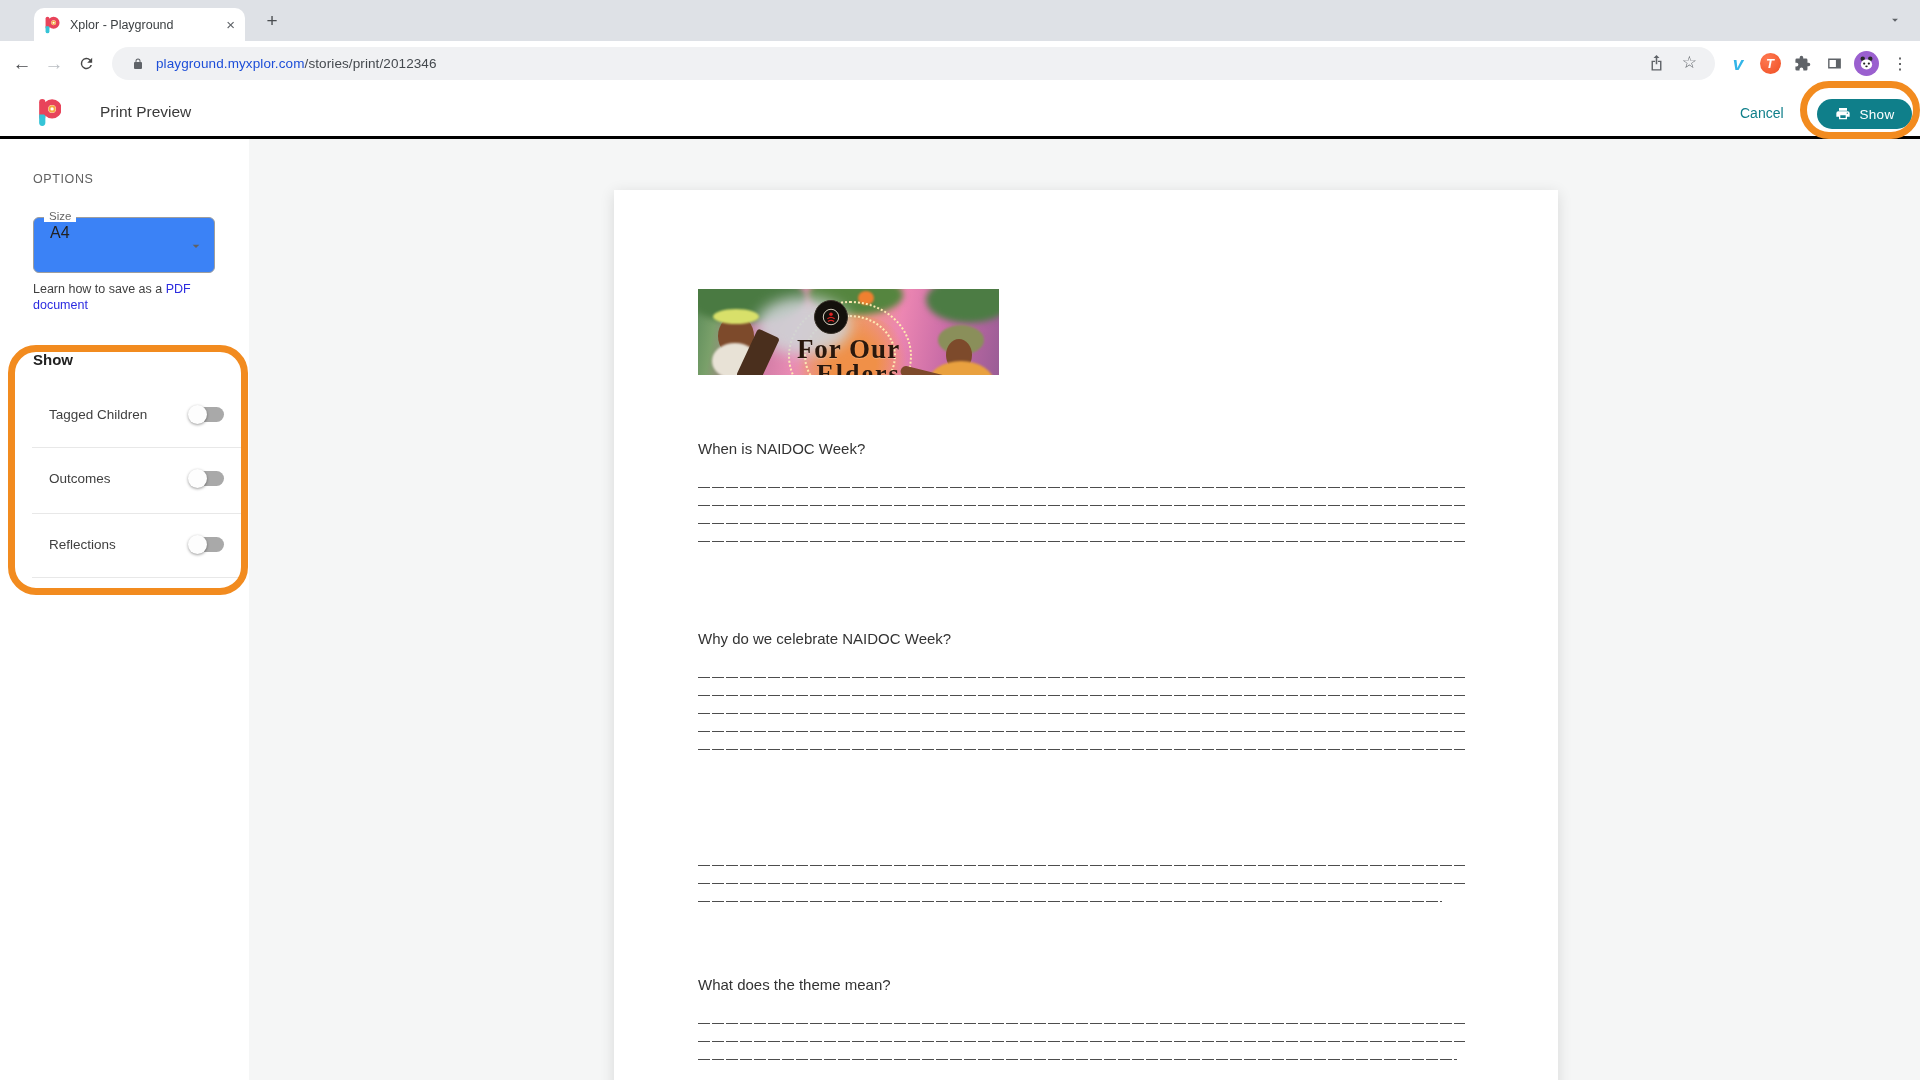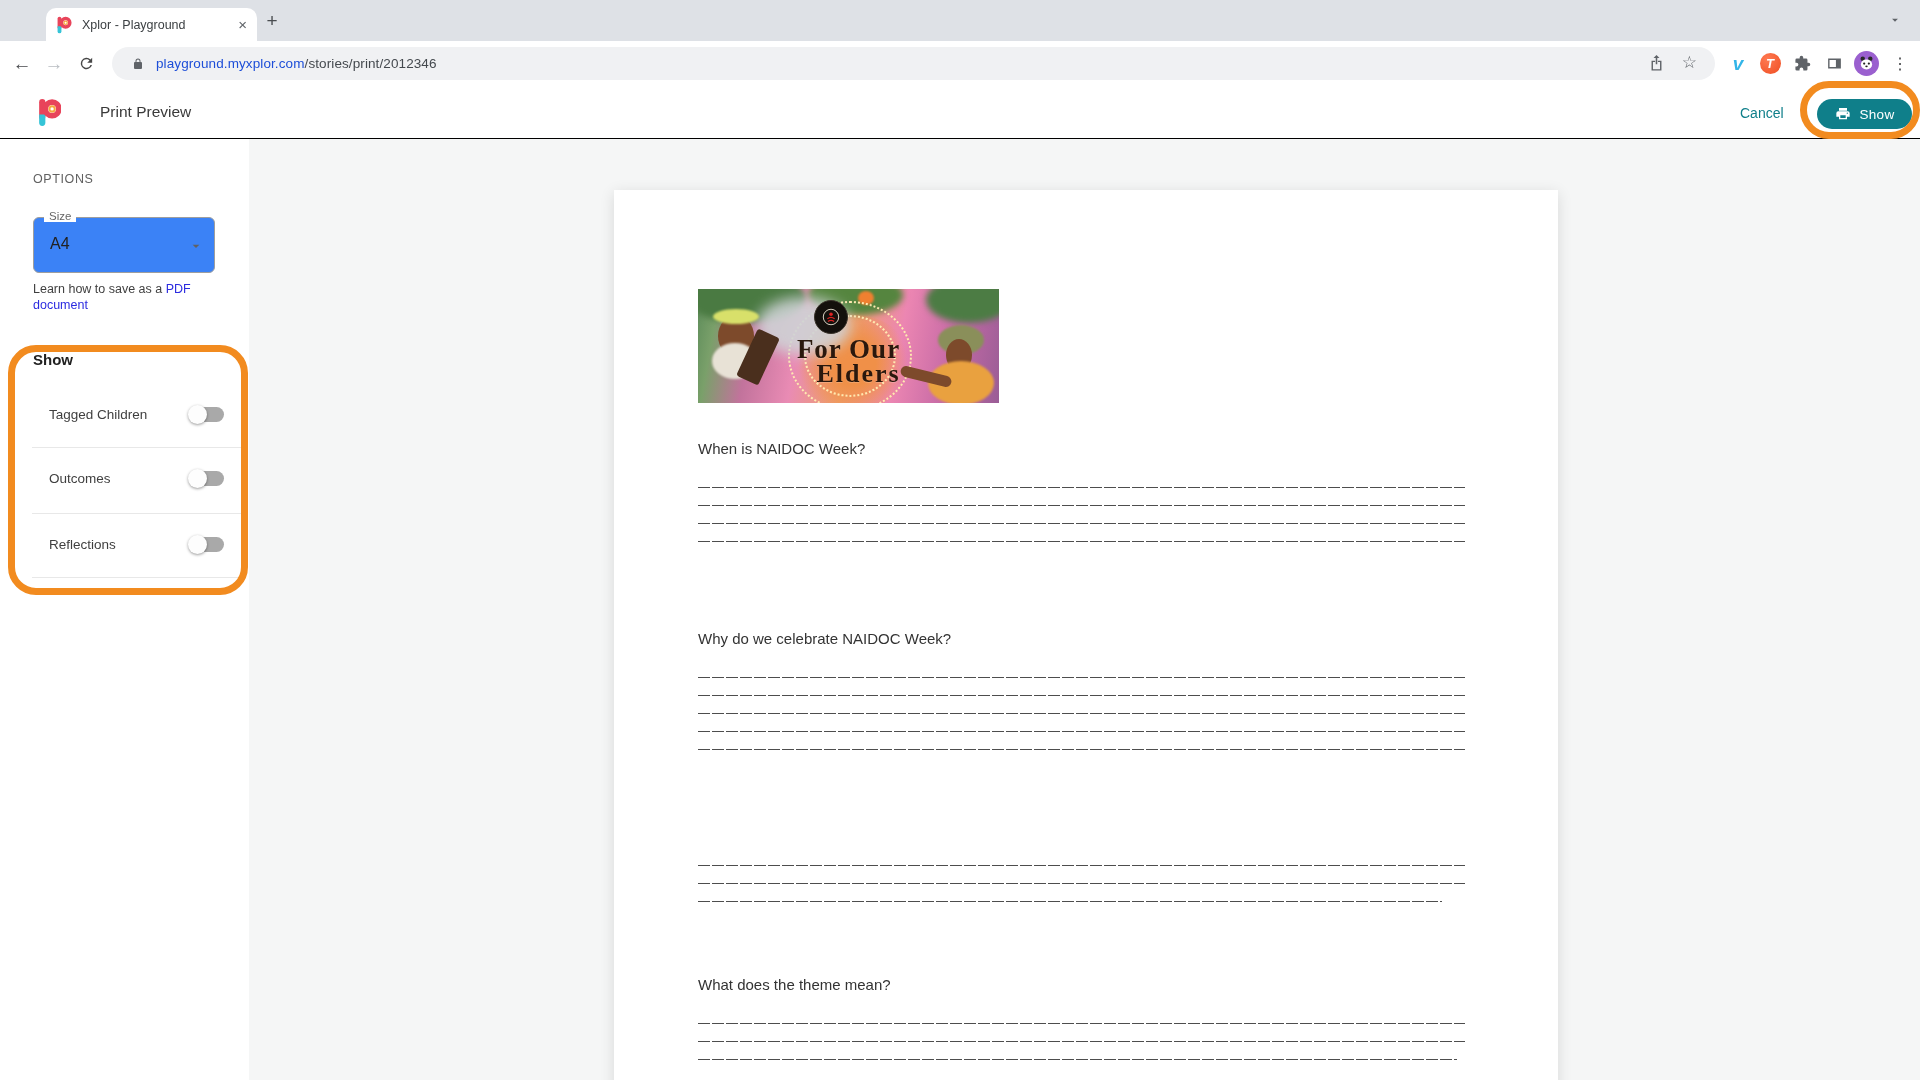--- a/index.html
+++ b/index.html
@@ -3,21 +3,21 @@
 <meta charset="utf-8">
 <style>
   * { box-sizing: border-box; margin: 0; padding: 0; }
   html,body { width:1920px; height:1080px; overflow:hidden; }
   body { font-family:"Liberation Sans", sans-serif; background:#fff; }
   #app { position:relative; width:1920px; height:1080px; overflow:hidden; }
 
   
   .tabstrip { position:absolute; left:0; top:0; width:1920px; height:41px; background:#dee1e6; }
   .tab { position:absolute; left:34px; top:8px; width:211px; height:33px; background:#fff;
-         border-radius:10px 10px 0 0; display:flex; align-items:center; padding:0 10px;margin-left:12px; }
+         border-radius:10px 10px 0 0; display:flex; align-items:center; padding:0 10px; }
   .tab-favicon { width:16px; height:18px; margin-right:10px; flex:0 0 auto; }
   .tab-title { font-size:12.5px; color:#3c4043; white-space:nowrap; overflow:hidden; flex:1; }
   .tab-close { font-size:15px; color:#5f6368; margin-left:8px; cursor:pointer; line-height:1; }
   .newtab { position:absolute; left:260px; top:9px; width:24px; height:24px; text-align:center;
             font-size:19px; line-height:23px; color:#4a4d51; }
   .tabs-chevron { position:absolute; left:1888px; top:13px; }
 
   
   .toolbar { position:absolute; left:0; top:41px; width:1920px; height:45px; background:#fff; }
   .navbtn { position:absolute; top:0; height:45px; width:32px; display:flex; align-items:center;
@@ -35,59 +35,59 @@
   .omni-star { position:absolute; right:18px; top:5px; font-size:17px; color:#5f6368; }
   .extbtn { position:absolute; top:0; height:45px; width:30px; display:flex; align-items:center; justify-content:center; }
   .vimeo-glyph { color:#33b5e8; font-weight:bold; font-style:italic; font-size:19px; }
   .t-badge { width:21px; height:21px; border-radius:50%; background:radial-gradient(circle at 35% 30%, #ff7a52, #ef4e23);
              color:#fff; font-weight:bold; font-style:italic; font-size:13px; display:flex; align-items:center; justify-content:center; }
   .avatar { width:25px; height:25px; border-radius:50%; background:#9a60cf; display:flex; align-items:center; justify-content:center; }
   .dots { font-size:16px; color:#46484b; letter-spacing:0; }
 
   
   .appheader { position:absolute; left:0; top:86px; width:1920px; height:53px; background:#fff;
-               border-bottom:1px solid #000000; }
+               border-bottom:3px solid #000000; }
   .app-logo { position:absolute; left:38px; top:12px; }
   .app-title { position:absolute; left:100px; top:17px; font-size:15.5px; color:#3a3a3a; }
   .cancel-link { position:absolute; left:1740px; top:19px; font-size:14px; color:#0f7f8a; cursor:pointer; }
   .print-btn { position:absolute; left:1817px; top:13px; width:95px; height:30px; border-radius:15px;
                background:#0f7f8a; border:none; color:#fff; font-size:13.5px; letter-spacing:.3px;
                display:flex; align-items:center; justify-content:center; gap:9px; cursor:pointer;
                font-family:"Liberation Sans", sans-serif; }
   .ann-print { position:absolute; left:1800px; top:-5px; width:120px; height:58px; border:7px solid #f28b1f;
                border-radius:29px; pointer-events:none; }
 
   
   .sidebar { position:absolute; left:0; top:139px; width:276px; height:941px; background:#fff;
              border-right:1px solid #e0e0e0; }
   .options-label { position:absolute; left:33px; top:33px; font-size:12.5px; color:#616161; letter-spacing:.6px; }
   .size-select { position:absolute; left:33px; top:78px; width:182px; height:56px; border:1px solid #9e9e9e;
                  border-radius:6px; background:#3b82f6; cursor:pointer; }
   .size-legend { position:absolute; left:10px; top:-8px; background:#fff; padding:0 5px; font-size:11.5px; color:#666; }
-  .size-value { position:absolute; left:16px; top:17px; font-size:16px; color:#212121; }
+  .size-value { position:absolute; left:16px; top:6px; font-size:16px; color:#212121; }
   .size-caret { position:absolute; right:10px; top:20px; }
   .pdf-hint { position:absolute; left:33px; top:143px; width:168px; font-size:12.5px; color:#3f3f3f; line-height:1.27; }
   .pdf-link { color:#2b2be0; cursor:pointer; }
   .show-heading { position:absolute; left:33px; top:212px; font-size:15px; font-weight:bold; color:#212121; }
   .toggle-row { position:absolute; left:0; width:249px; height:34px; }
   .toggle-label { position:absolute; left:33px; top:9px; font-size:13.5px; color:#3f3f3f;margin-left:16px; }
   .switch { position:absolute; left:188px; top:7px; width:38px; height:19px; cursor:pointer; }
   .switch .track { position:absolute; left:2px; top:2px; width:34px; height:15px; border-radius:8px; background:#a9a9a9; }
   .switch .thumb { position:absolute; left:0; top:0; width:19px; height:19px; border-radius:50%; background:#fdfdfd;
                    box-shadow:0 1px 3px rgba(0,0,0,.4); }
   .row-divider { position:absolute; left:32px; width:211px; height:1px; background:#e8e8e8; }
   .ann-show { position:absolute; left:8px; top:206px; width:240px; height:250px; border:7px solid #f28b1f;
               border-radius:28px; pointer-events:none; }
 
   
   .content { position:absolute; left:249px; top:139px; width:1671px; height:941px; background:#f5f6f6; overflow:hidden; }
   .paper { position:absolute; left:365px; top:51px; width:944px; height:1030px; background:#fff;
            box-shadow:0 3px 14px rgba(0,0,0,.12); }
 
-  .banner { position:absolute; left:84px; top:99px; width:301px; height:114px; overflow:hidden;
+  .banner { position:absolute; left:84px; top:99px; width:301px; height:86px; overflow:hidden;
             background:linear-gradient(100deg,#5d8c5a 0%,#7aa06a 7%,#c2739c 19%,#e98bb4 34%,
                        #ee9f6d 50%,#ec86b2 66%,#c76ba6 82%,#9a5d96 100%);text-decoration:underline; }
   .banner .b { position:absolute; border-radius:50%; }
   .bl-fol1 { left:-12px; top:-16px; width:120px; height:50px; background:#4a7a42; filter:blur(3px); }
   .bl-fol2 { left:110px; top:-14px; width:95px; height:40px; background:#55853f; filter:blur(3px); }
   .bl-fol3 { left:228px; top:-12px; width:85px; height:46px; background:#4c7c44; filter:blur(3px); }
   .bl-flower { left:160px; top:2px; width:16px; height:14px; background:#f08030; filter:blur(1px); }
   .bl-smoke { left:58px; top:8px; width:95px; height:58px; background:#cfd3d6; filter:blur(7px); opacity:.9; }
   .bl-ocirc { left:96px; top:26px; width:118px; height:95px; background:radial-gradient(circle,#f09048 30%,rgba(240,144,72,0) 72%); }
   .ring { position:absolute; border:2px dotted #ffe9b0; border-radius:50%; }

